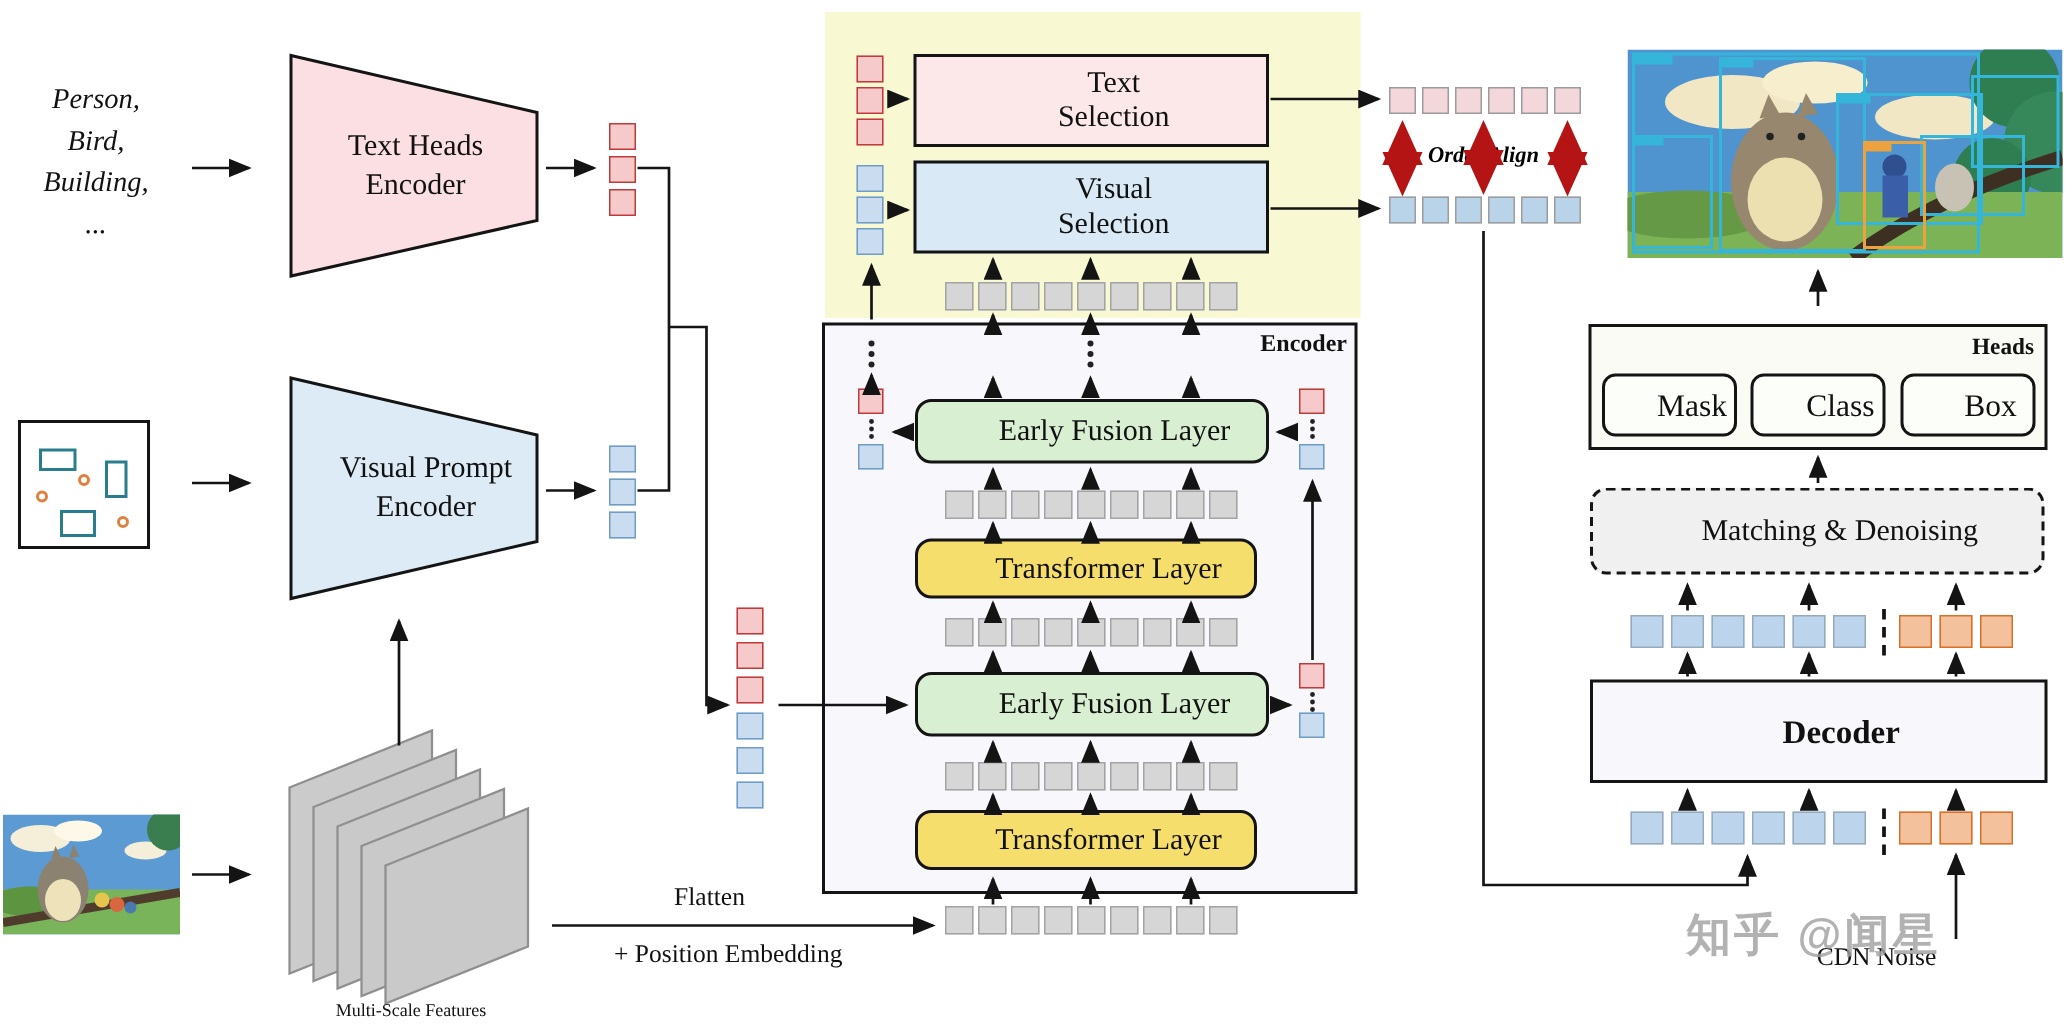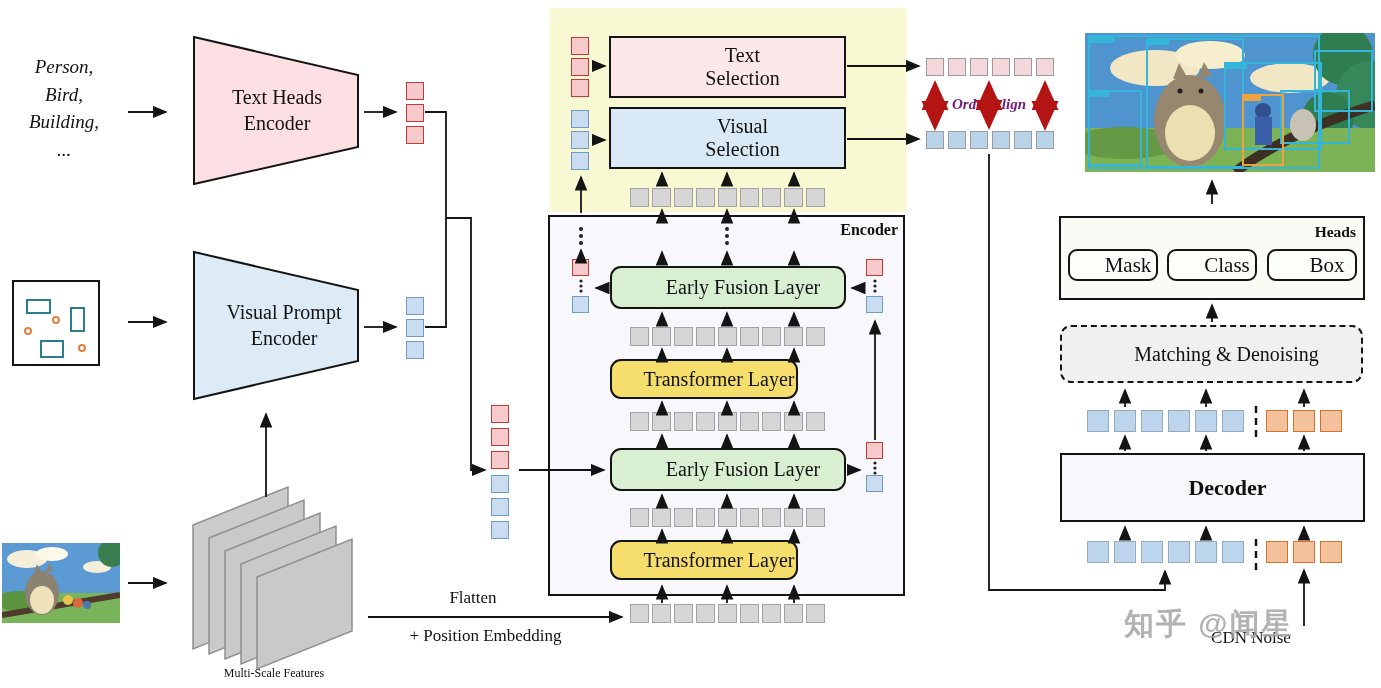--- a/index.html
+++ b/index.html
@@ -11,45 +11,45 @@
   .lines{z-index:6;}
   .panel{position:absolute;z-index:1;}
   .yellow-panel{left:550px;top:8px;width:357px;height:204px;background:#f8f8d2;}
   .encoder-panel{left:548px;top:215px;width:357px;height:381px;background:#f8f7fb;border:2px solid #141414;}
   .box{position:absolute;z-index:4;display:flex;align-items:center;justify-content:center;
        text-align:center;border:2px solid #141414;white-space:pre-line;line-height:1.15;padding-left:30px;}
   .text-sel{left:609px;top:36px;width:237px;height:62px;background:#fce8e8;font-size:20px;}
   .vis-sel{left:609px;top:107px;width:237px;height:62px;background:#d9eaf6;font-size:20px;}
   .efl{left:610px;width:236px;height:43px;background:#d9efd2;border-radius:11px;font-size:20px;}
   .efl.top{top:266px;} .efl.low{top:448px;}
-  .tl{left:610px;width:188px;height:40px;background:#f6de6d;border-radius:11px;font-size:20px;}
+  .tl{left:610px;width:228px;height:40px;background:#f6de6d;border-radius:11px;font-size:20px;}
   .tl.top{top:359px;} .tl.low{top:540px;}
   .heads-box{left:1059px;top:216px;width:306px;height:84px;background:#f9fbf4;}
-  .head-item{top:249px;width:90px;height:32px;background:#fcfef9;border-radius:9px;font-size:21px;}
+  .head-item{top:249px;width:90px;height:42px;background:#fcfef9;border-radius:9px;font-size:21px;}
   .mask{left:1068px;} .cls{left:1167px;} .bx{left:1267px;}
   .mnd{left:1060px;top:325px;width:303px;height:58px;background:#f0f0f0;
        border:2px dashed #141414;border-radius:11px;font-size:20px;}
   .decoder-box{left:1060px;top:453px;width:305px;height:69px;background:#f8f7fb;
        font-size:22px;font-weight:bold;}
   .prompt-box{position:absolute;left:12px;top:280px;width:88px;height:86px;border:2px solid #141414;
        background:#fff;z-index:4;}
   .pb-rect{position:absolute;border:2px solid #2a7d8c;background:#fff;}
   .pb-circ{position:absolute;border:2px solid #e0803f;border-radius:50%;background:#fff;width:8px;height:8px;}
   .lbl{position:absolute;z-index:5;white-space:pre-line;text-align:center;color:#111;line-height:1.3;}
   .prompt-text{left:14px;top:53px;width:100px;font-size:19px;font-style:italic;line-height:1.45;}
   .enc-lbl{font-size:20px;}
   .tpe-lbl{left:196px;top:84px;width:162px;}
   .vpe-lbl{left:196px;top:299px;width:176px;}
   .msf-lbl{left:183px;top:666px;width:182px;font-size:12px;}
   .flatten-lbl{left:408px;top:587px;width:130px;font-size:17px;}
   .posemb-lbl{left:383px;top:625px;width:205px;font-size:17px;}
   .oaqs-lbl{left:620px;top:9px;width:282px;font-weight:bold;font-size:15.5px;text-align:right;}
   .encoder-lbl{left:792px;top:220px;width:106px;font-weight:bold;font-size:16px;text-align:right;}
   .heads-lbl{left:1240px;top:222px;width:116px;font-weight:bold;font-size:15.5px;text-align:right;}
-  .align-lbl{left:943px;top:95px;width:92px;font-size:15px;font-weight:bold;font-style:italic;color:#701a75;}
+  .align-lbl{left:943px;top:95px;width:92px;font-size:15px;font-weight:bold;font-style:italic;color:#000000;}
   .cdn-lbl{left:1196px;top:627px;width:110px;font-size:17px;z-index:5;}
   .watermark{left:1124px;top:604px;font-family:"Liberation Sans",sans-serif;font-size:30px;
        font-weight:bold;color:#a2a2a2;opacity:.82;letter-spacing:2px;z-index:7;white-space:nowrap;}
   
   .tok{position:absolute;display:flex;z-index:4;}
   .col{flex-direction:column;} .row{flex-direction:row;}
   .g3{gap:3px;} .g4{gap:4px;} .g5{gap:5px;}
   .sq{display:block;width:18px;height:18px;border:1.8px solid;}
   .sq.red{background:#f6caca;border-color:#c03a3a;}
   .sq.blue{background:#cadcf0;border-color:#6e9cc5;}

